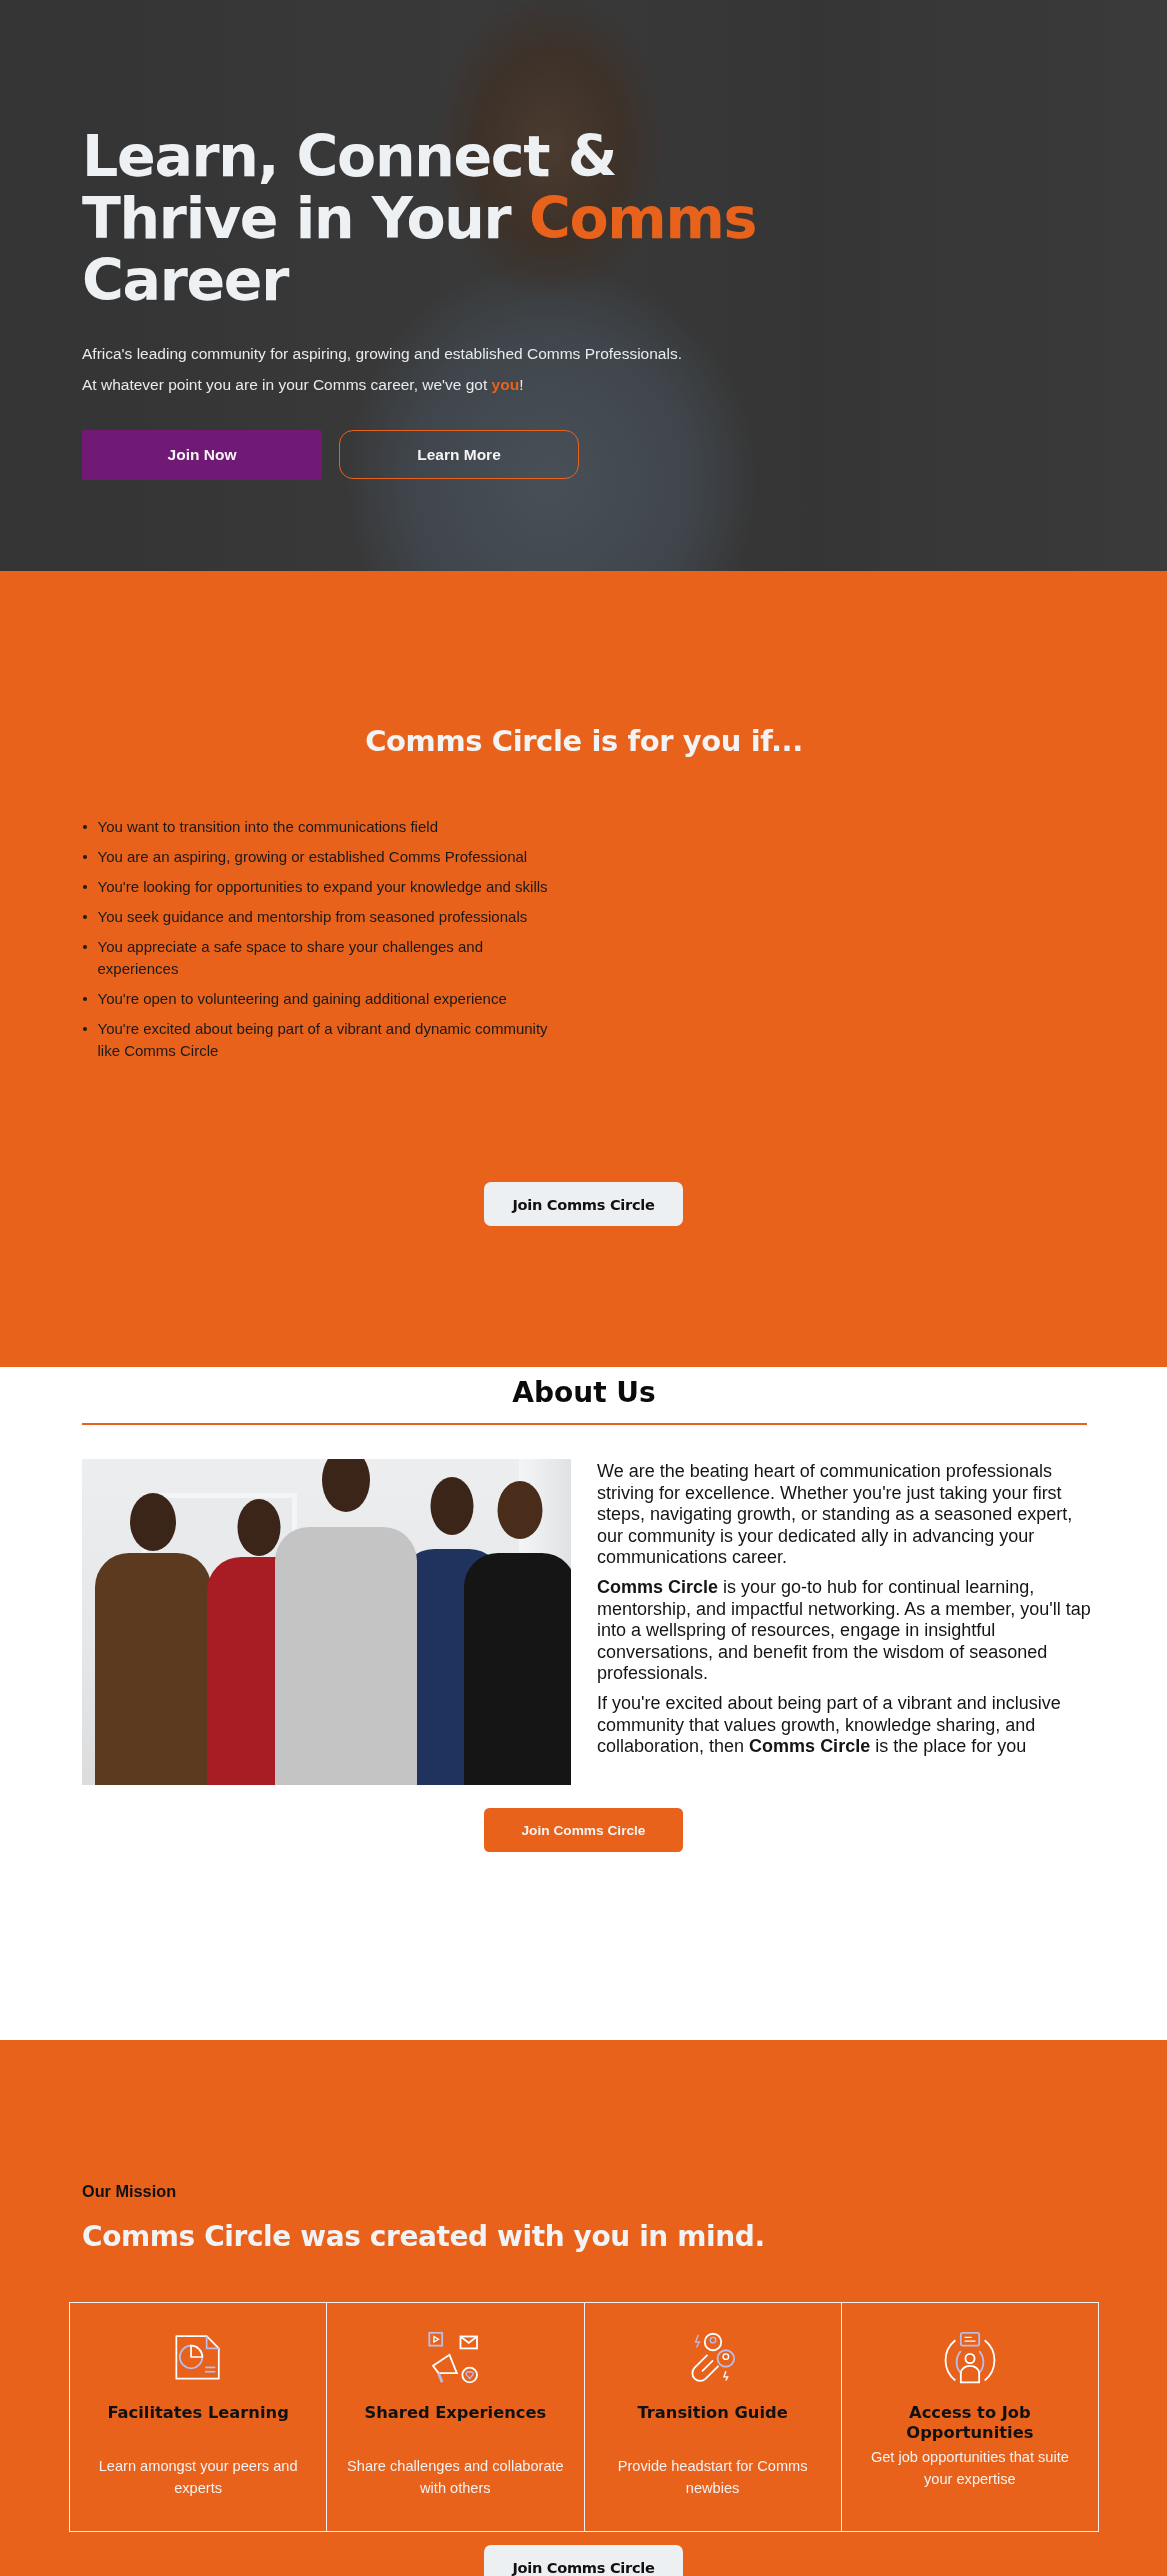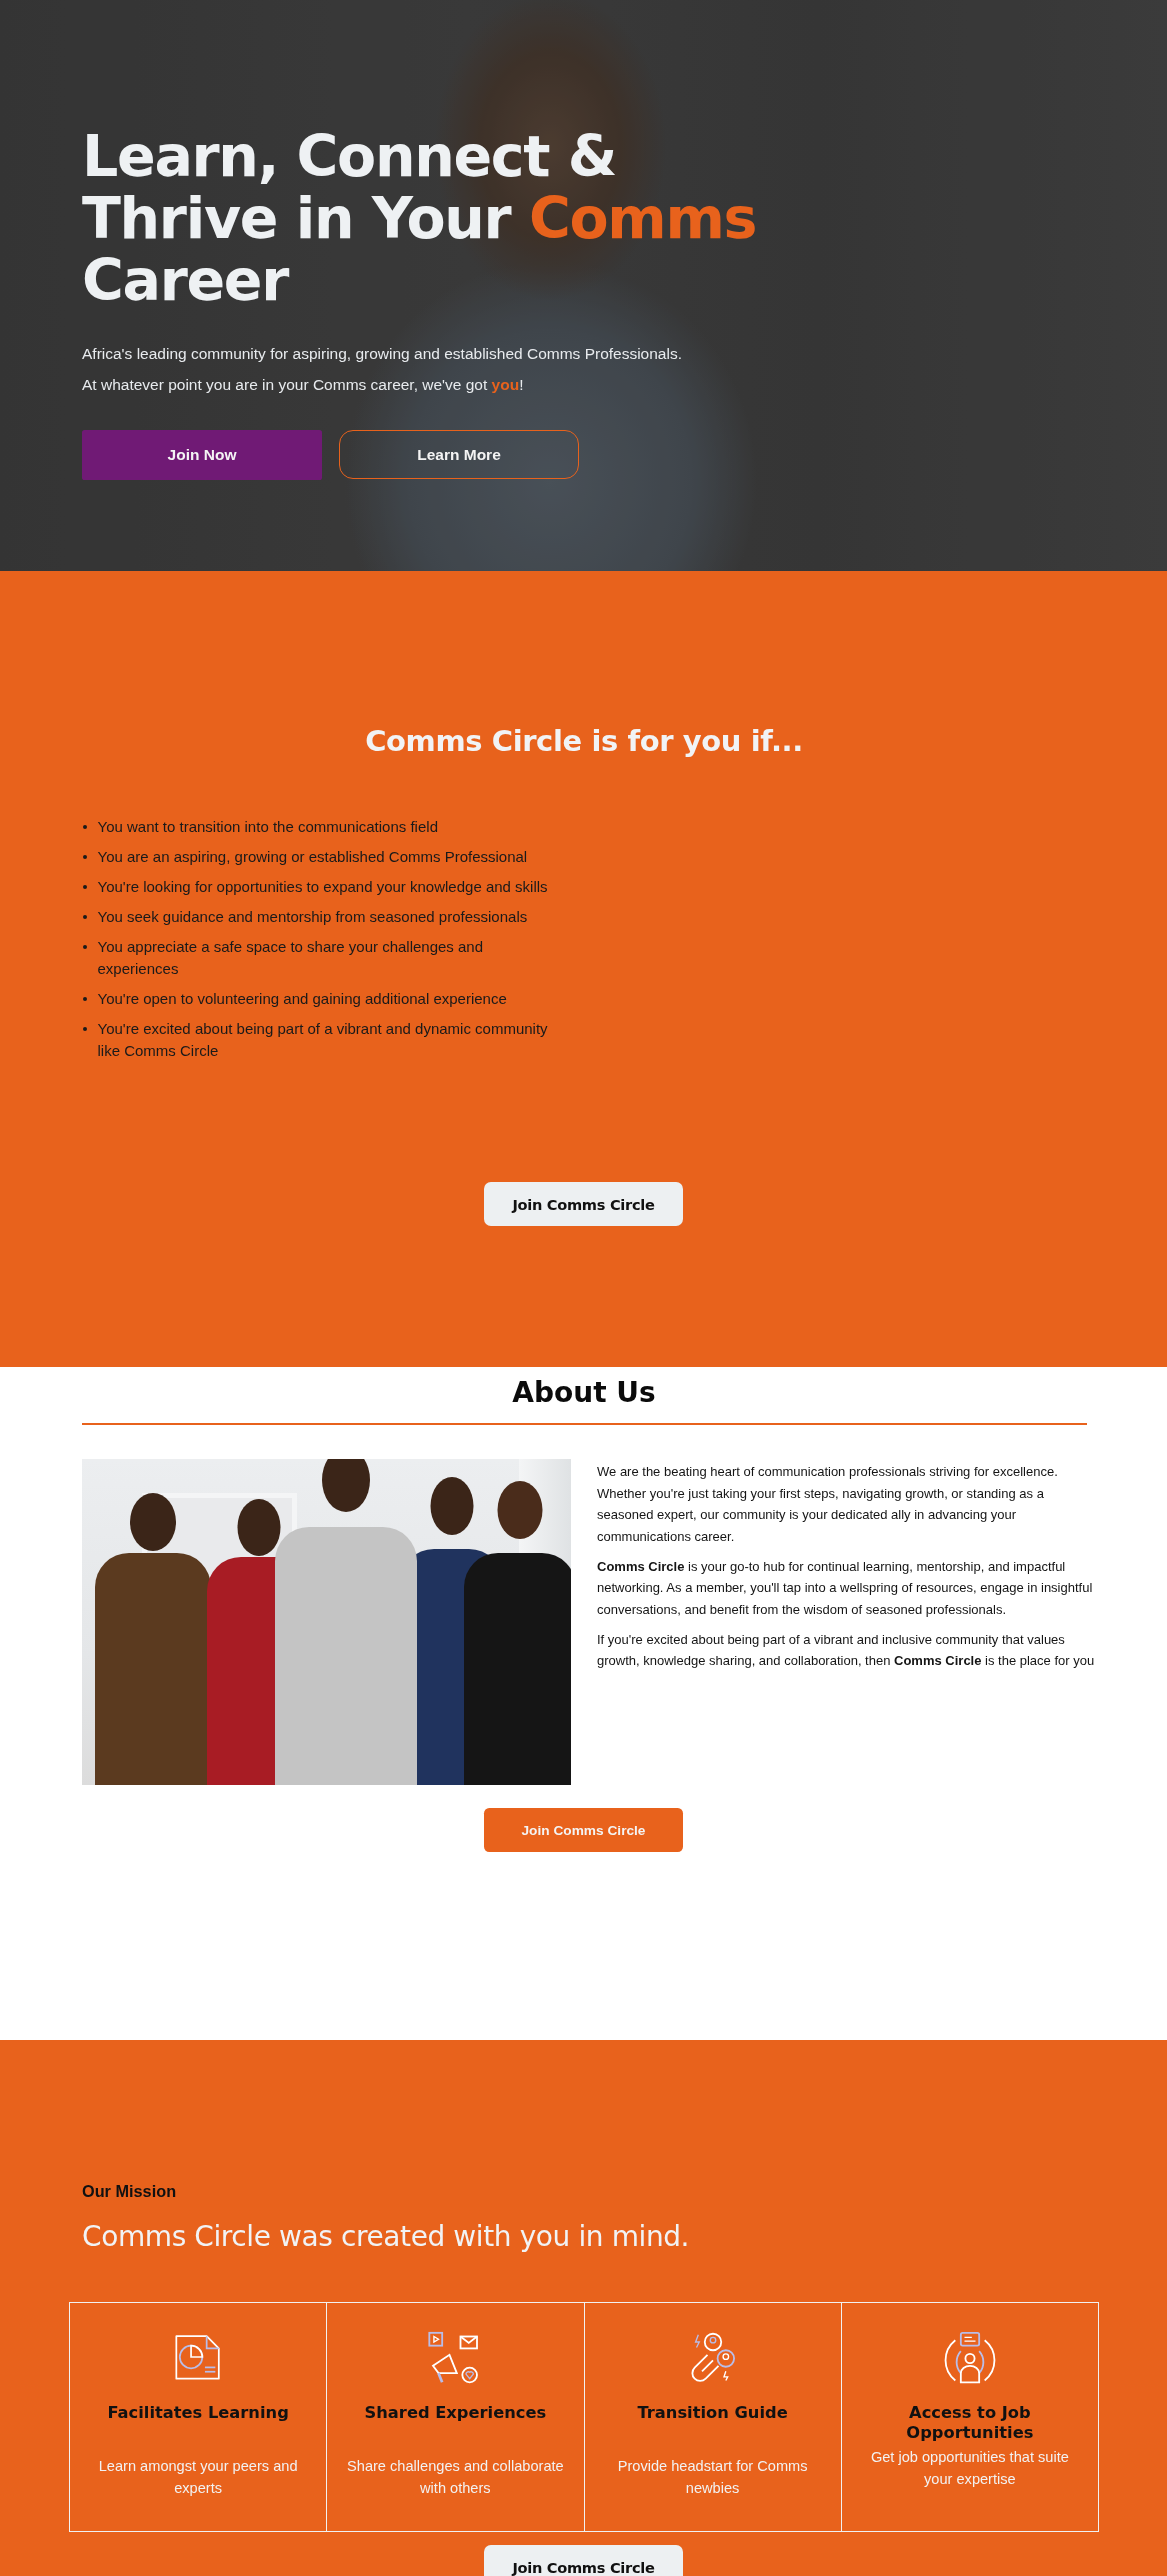--- a/index.html
+++ b/index.html
@@ -76,36 +76,36 @@
   .about-divider { position: absolute; top: 56px; left: 82px; width: 1005px; height: 1.7px; background: #e8621c; }
   .about-photo {
     position: absolute; top: 92px; left: 82px; width: 489px; height: 326px; overflow: hidden;
     background: linear-gradient(180deg, #eceef0 0%, #e4e6e8 60%, #dcdcdc 100%);
   }
   .about-photo .door { position: absolute; left: 60px; top: 34px; width: 155px; height: 292px; border: 5.2px solid #f4f5f6; background: #e9eaec; }
   .about-photo .window { position: absolute; right: 0; top: 0; width: 52px; height: 326px; background: linear-gradient(90deg,#f4f5f6,#dfe2e4); }
   .person { position: absolute; bottom: 0; border-radius: 34px 34px 0 0; }
   .person .head { position: absolute; left: 50%; transform: translateX(-50%); border-radius: 50%; background: #3b2518; }
   .about-text {
-    position: absolute; top: 94px; left: 597px; width: 498px; font-size: 13px; line-height: 21.5px; color: #151515;
+    position: absolute; top: 94px; left: 597px; width: 498px; font-size: 18px; line-height: 21.5px; color: #151515;
   }
   .about-text p { margin-bottom: 8.6px; }
   .about-text b { font-weight: 700; }
   .about .btn-orange {
     position: absolute; left: 484px; top: 444px; width: 199px; height: 44px;
     background: #e8621c; color: #f4f4f4; border: none; border-radius: 5.2px;
     font-weight: 700; font-size: 13.7px; cursor: pointer; font-family: "Liberation Sans", sans-serif;
   }
 
   
   .mission { position: relative; width: 1168px; height: 665px; background: #e8621c; }
   .mission-eyebrow { position: absolute; top: 142px; left: 82px; font-weight: 700; font-size: 16.3px; color: #111; }
   .mission-title {
     position: absolute; top: 180px; left: 82px; font-family: "DejaVu Sans", sans-serif;
-    font-weight: 400; font-size: 28px; color: #f1f3f5; letter-spacing: -0.4px;
+    font-weight: 700; font-size: 28px; color: #f1f3f5; letter-spacing: -0.4px;
   }
   .cards { position: absolute; top: 262px; left: 69px; width: 1030px; height: 230px; display: flex; border: 1.3px solid #f1f1f1; }
   .card { flex: 1; border-right: 1.3px solid #f1f1f1; text-align: center; position: relative; }
   .card:last-child { border-right: none; }
   .card .icon { position: absolute; top: 28px; left: 50%; transform: translateX(-50%); width: 52px; height: 52px; }
   .card .card-title {
     position: absolute; top: 96px; left: 17px; right: 17px; font-family: "DejaVu Sans", sans-serif;
     font-weight: 700; font-size: 16.3px; line-height: 27.5px; color: #111;
   }
   .card .card-title.tight { line-height: 20px; }

